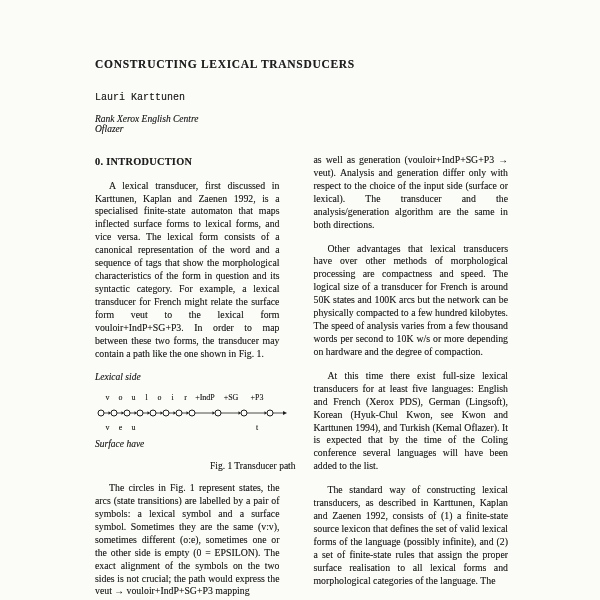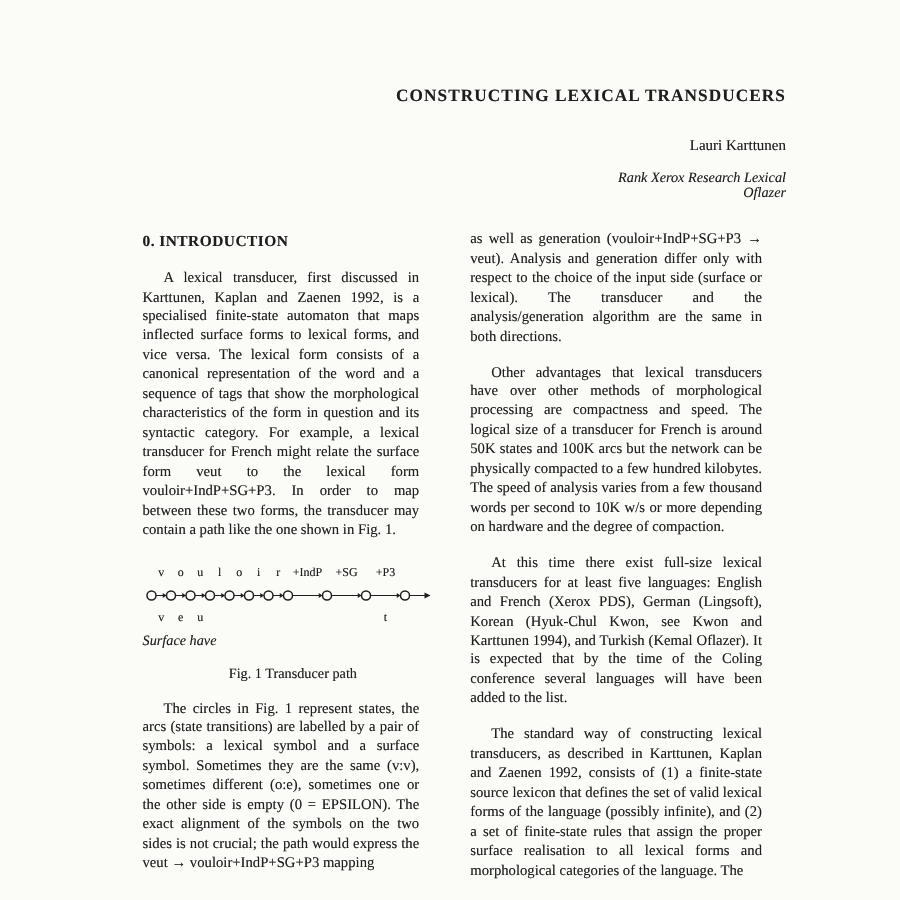--- a/index.html
+++ b/index.html
@@ -8,61 +8,62 @@
     background: #fbfbf8; color: #1e1e1e;
     font-family: "Liberation Serif", "DejaVu Serif", serif;
     -webkit-font-smoothing: antialiased;
   }
   .page {
     box-sizing: border-box;
     width: 600px; height: 600px;
     padding: 58px 76px 0 95px;
     text-shadow: 0 0 0.4px rgba(20,20,20,.45);
   }
-  .head { text-align: right; }
+  .head { text-align: left; }
   .title { font-size: 11.5px; font-weight: bold; letter-spacing: .7px; }
-  .author { font-size: 10px; margin-top: 22px; }
+  .author { font-size: 10px; margin-top: 22px; font-family: Liberation Mono, monospace; }
   .affil-line { font-size: 9.5px; font-style: italic; }
   .affil-first { margin-top: 11px; }
   .cols { display: flex; gap: 18px; margin-top: 20px; }
   .col { font-size: 9.8px; line-height: 1.32; text-align: justify; }
   .colL { flex: 1; }
   .colR { flex: 1.05; }
   .h2 { font-weight: bold; font-size: 10.3px; margin: 1px 0 11px 0; letter-spacing: .3px; }
   .col p { margin: 0 16px 11px 0; }
   .indent { text-indent: 14px; }
   .figure { margin: 4px 0 10px 0; }
   .figlabel { font-style: italic; font-size: 9.5px; margin: 3px 0; }
-  .figcap { text-align: center; font-size: 9.5px; margin-top: 9px; }
+  .figcap { text-align: right; font-size: 9.5px; margin-top: 9px; }
   .diagram { display: block; margin: 3px 0 1px 0; }
   .diagram text.sym {
     font-size: 8px; font-family: "Liberation Serif", "DejaVu Serif", serif;
     fill: #1e1e1e; text-anchor: middle;
   }
   .diagram .state { fill: #fdfdfb; stroke: #1e1e1e; stroke-width: 1; }
   .diagram .arc { stroke: #1e1e1e; stroke-width: .8; }
   .diagram .ahead { fill: #1e1e1e; }
 </style>
 </head>
 <body>
 
 <div class="page">
   <div class="head">
     <div class="title">CONSTRUCTING LEXICAL TRANSDUCERS</div>
     <div class="author">Lauri Karttunen</div>
-    <div class="affil-line affil-first">Rank Xerox Research Lexical</div>
+    <div class="affil-line affil-first">Rank Xerox English Centre</div>
     <div class="affil-line">Oflazer</div>
   </div>
 
   <div class="cols">
     <div class="col colL">
       <div class="h2">0. INTRODUCTION</div>
       <p class="indent">A lexical transducer, first discussed in Karttunen, Kaplan and Zaenen 1992, is a specialised finite-state automaton that maps inflected surface forms to lexical forms, and vice versa. The lexical form consists of a canonical representation of the word and a sequence of tags that show the morphological characteristics of the form in question and its syntactic category. For example, a lexical transducer for French might relate the surface form veut to the lexical form vouloir+IndP+SG+P3. In order to map between these two forms, the transducer may contain a path like the one shown in Fig. 1.</p>
 
       <div class="figure">
+        <div class="figlabel">Lexical side</div>
         <svg class="diagram" viewBox="0 0 195 48" width="195" height="48" xmlns="http://www.w3.org/2000/svg">
             <line x1="9" y1="26" x2="14" y2="26" class="arc"></line>
             <path d="M13.5 24.3 L16 26 L13.5 27.7 Z" class="ahead"></path>
             <line x1="22" y1="26" x2="27" y2="26" class="arc"></line>
             <path d="M26.5 24.3 L29 26 L26.5 27.7 Z" class="ahead"></path>
             <line x1="35" y1="26" x2="40" y2="26" class="arc"></line>
             <path d="M39.5 24.3 L42 26 L39.5 27.7 Z" class="ahead"></path>
             <line x1="48" y1="26" x2="53" y2="26" class="arc"></line>
             <path d="M52.5 24.3 L55 26 L52.5 27.7 Z" class="ahead"></path>
             <line x1="61" y1="26" x2="66" y2="26" class="arc"></line>

